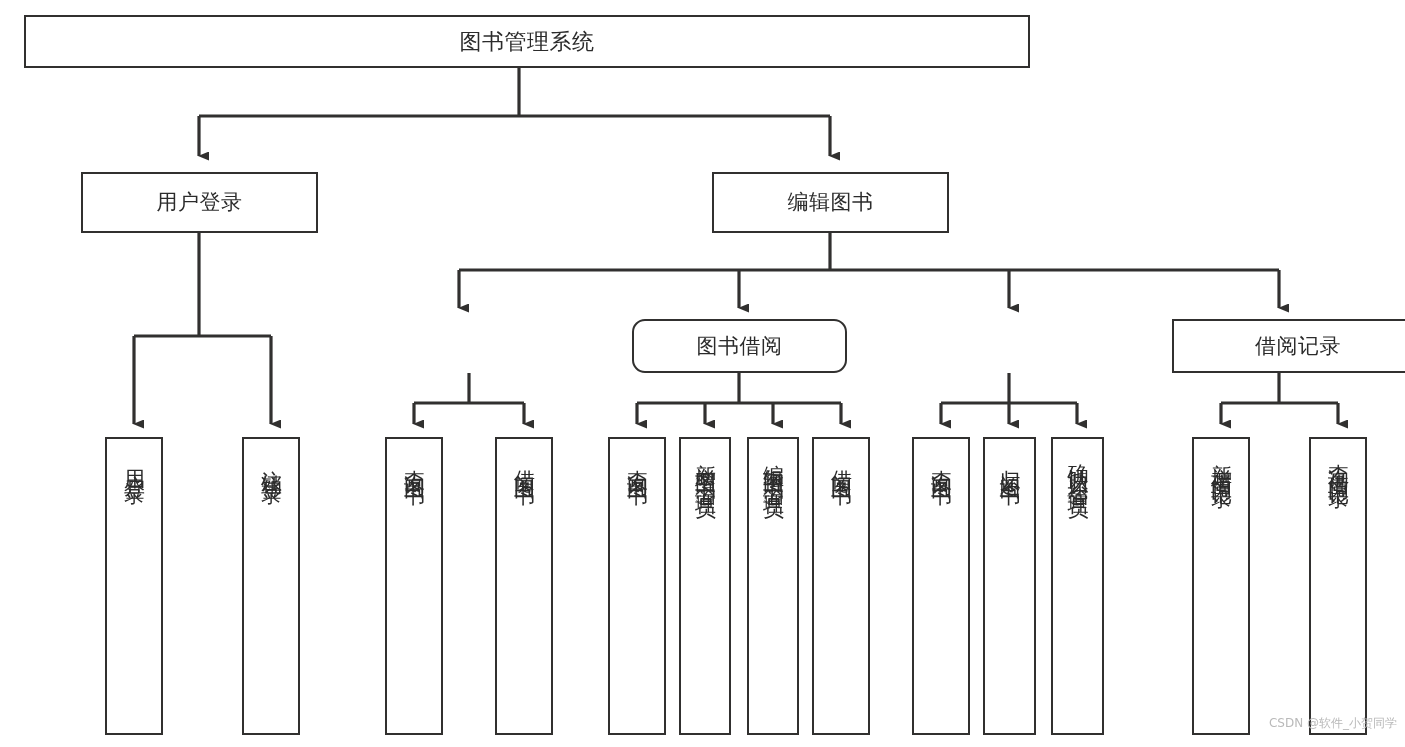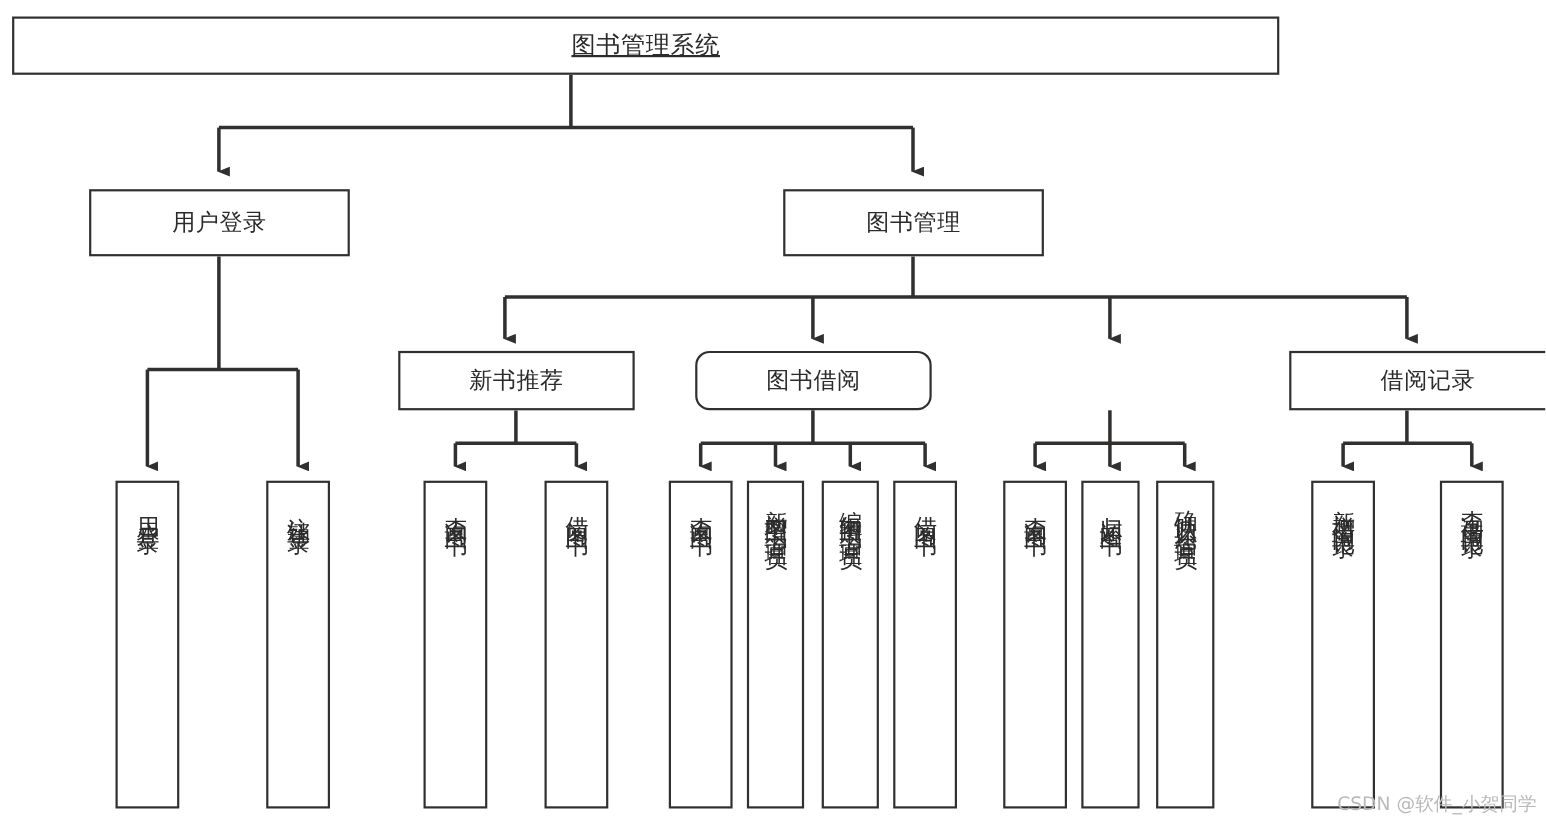--- a/index.html
+++ b/index.html
@@ -57,22 +57,22 @@
     text-orientation: upright;
     font-size: 21px;
     letter-spacing: 5px;
     line-height: 1.0;
     white-space: nowrap;
   }
   .node.leaf.tall-text { padding-top: 8px; }
   #watermark {
     position: absolute;
     right: 8px;
-    bottom: 5px;
-    font-size: 17px;
+    bottom: 15px;
+    font-size: 12px;
     color: #b9b9b9;
     white-space: nowrap;
     z-index: 5;
     font-family: "DejaVu Sans", "Liberation Sans", sans-serif;
   }
 </style>
 </head>
 <body>
 
 <div id="diagram-root">
@@ -123,35 +123,32 @@
       <path d="M 1009,403 L 1009,424" marker-end="url(#arrowhead)"></path>
       <path d="M 1077,403 L 1077,424" marker-end="url(#arrowhead)"></path>
 
       <path d="M 1279,373 L 1279,403"></path>
       <path d="M 1221,403 L 1338,403"></path>
       <path d="M 1221,403 L 1221,424" marker-end="url(#arrowhead)"></path>
       <path d="M 1338,403 L 1338,424" marker-end="url(#arrowhead)"></path>
     </g>
   </svg>
 
-  <div class="node root" style="left:11px; top:15px; width:1152px; height:53px;text-decoration:underline;">
+  <div class="node root" style="left:24px; top:15px; width:1006px; height:53px;">
     <span class="node-label">图书管理系统</span>
   </div>
 
   <div class="node level2" style="left:81px; top:172px; width:237px; height:61px;">
     <span class="node-label">用户登录</span>
   </div>
 
   <div class="node level2" style="left:712px; top:172px; width:237px; height:61px;">
-    <span class="node-label">图书管理</span>
-  </div>
-
-  <div class="node level2" style="left:362px; top:319px; width:215px; height:54px;">
-    <span class="node-label">新书推荐</span>
-  </div>
+    <span class="node-label">编辑图书</span>
+  </div>
+
 
   <div class="node level2" style="left:632px; top:319px; width:215px; height:54px;border-radius:13px;">
     <span class="node-label">图书借阅</span>
   </div>
 
 
   <div class="node level2" style="left:1172px; top:319px; width:252px; height:54px;">
     <span class="node-label">借阅记录</span>
   </div>
 

